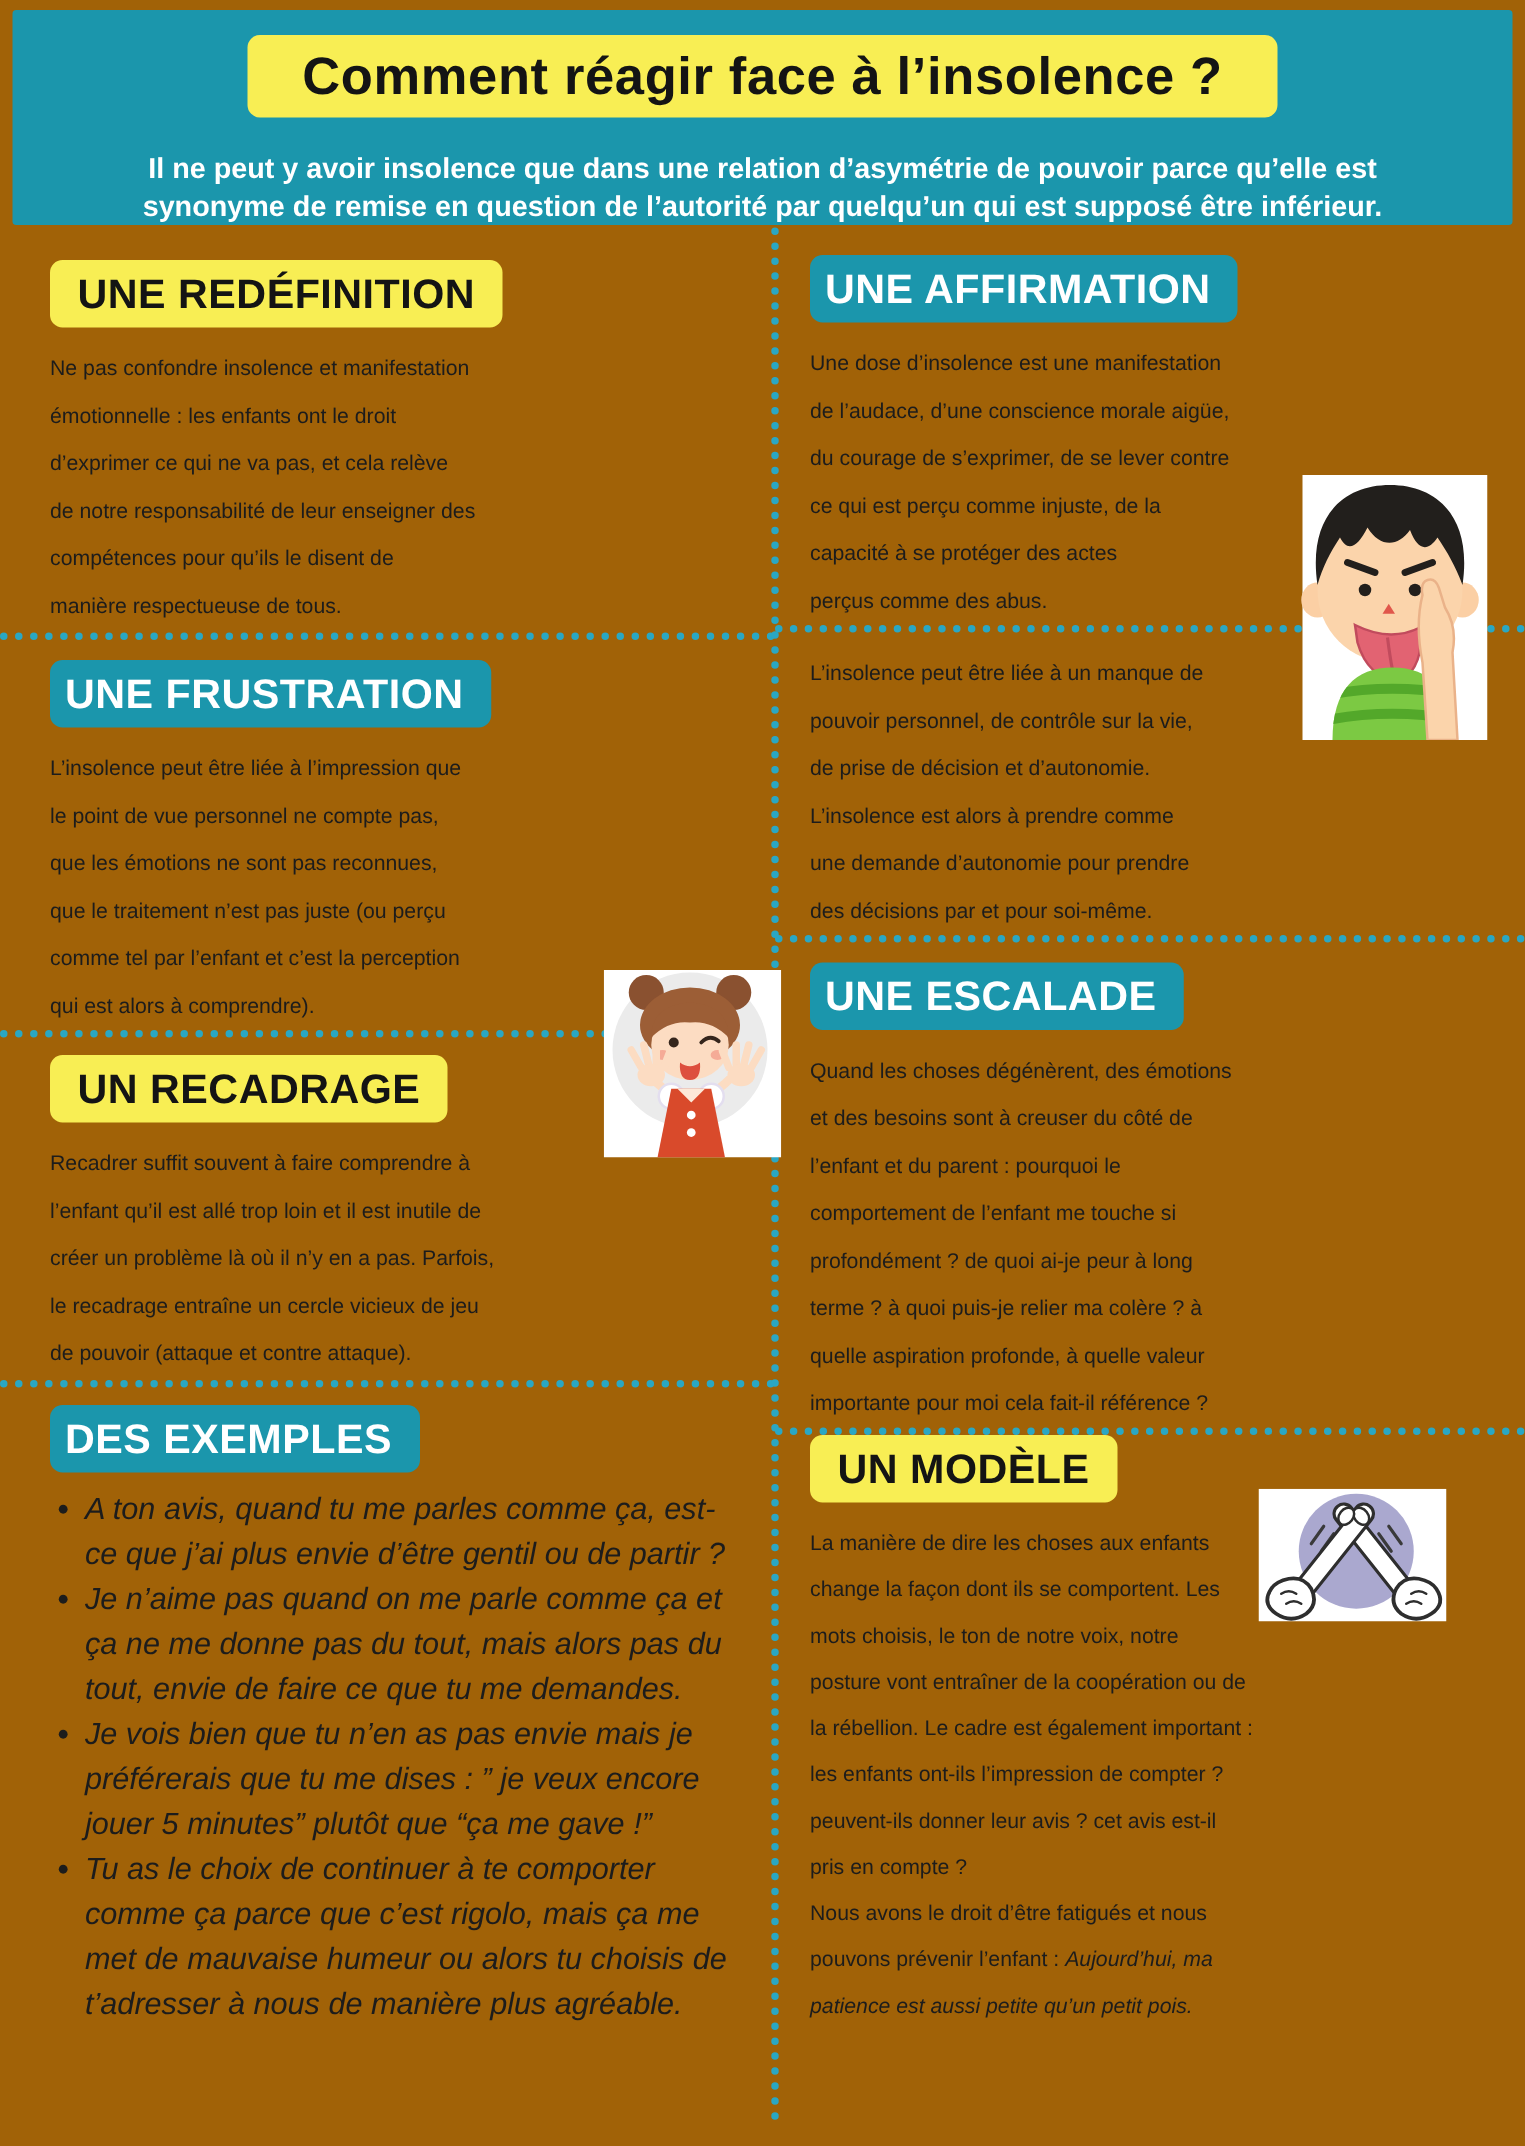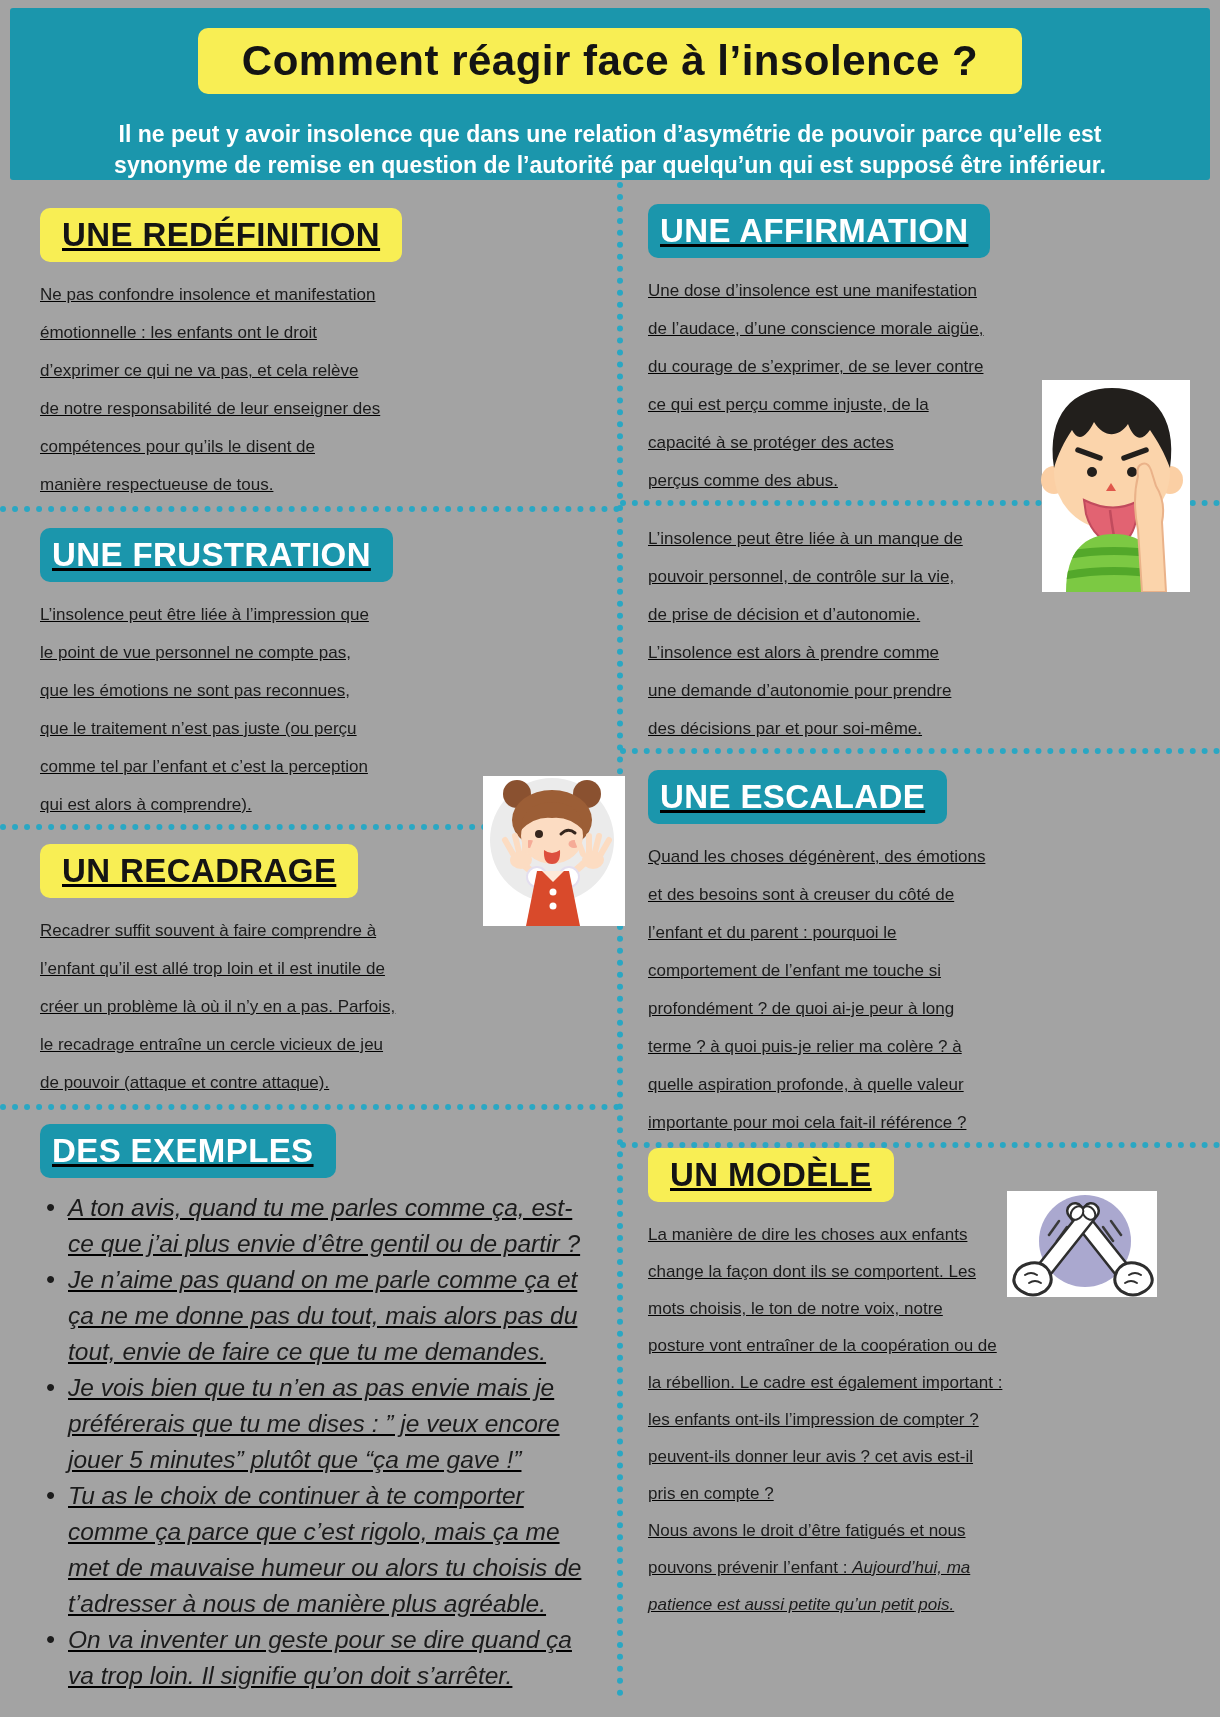--- a/index.html
+++ b/index.html
@@ -1,29 +1,29 @@
 <!DOCTYPE html>
 <html lang="fr"><head>
 <meta charset="utf-8">
 <style>
   html,body { margin:0; padding:0; background:#ffffff; }
-  .page { position:relative; width:1220px; height:1717px; background:#a3a3a3; overflow:hidden;
+  .page { position:relative; width:1220px; height:1717px; background:#a16207; overflow:hidden;
           font-family:"Liberation Sans", sans-serif; }
 
   
   .banner { box-sizing:border-box; margin:8px 10px 0; height:172px; background:#1b96ac;
             text-align:center; border-radius:3px; }
   .title-box { display:inline-block; margin-top:20px; background:#f8ee54; border-radius:10px;
                padding:10px 44px; }
   .title-box h1 { margin:0; font-size:42px; line-height:46px; color:#141414; letter-spacing:.5px; font-weight:bold; }
   .subtitle { margin:25px 0 0; font-size:23px; line-height:31px; font-weight:bold; color:#ffffff;
               white-space:pre-line; }
 
   
-  .main { position:relative; display:flex; align-items:flex-start; height:1537px;text-decoration:underline; }
+  .main { position:relative; display:flex; align-items:flex-start; height:1537px; }
   .col  { display:flex; flex-direction:column; align-items:flex-start; box-sizing:border-box; }
   .col.left  { width:620px; }
   .col.right { width:600px; }
 
   .hd { font-size:33px; line-height:38px; font-weight:bold; padding:8px 22px; border-radius:10px;
         letter-spacing:.4px; margin:0; }
   .hd.yellow { background:#f8ee54; color:#141414; }
   .hd.teal   { background:#1b96ac; color:#ffffff;padding-left:12px; }
   .left  .hd { margin-left:40px; }
   .right .hd { margin-left:28px; }
@@ -106,22 +106,20 @@
         <li><span>Je n’aime pas quand on me parle comme ça et
 ça ne me donne pas du tout, mais alors pas du
 tout, envie de faire ce que tu me demandes.</span></li>
         <li><span>Je vois bien que tu n’en as pas envie mais je
 préférerais que tu me dises : ” je veux encore
 jouer 5 minutes” plutôt que “ça me gave !”</span></li>
         <li><span>Tu as le choix de continuer à te comporter
 comme ça parce que c’est rigolo, mais ça me
 met de mauvaise humeur ou alors tu choisis de
 t’adresser à nous de manière plus agréable.</span></li>
-        <li><span>On va inventer un geste pour se dire quand ça
-va trop loin. Il signifie qu’on doit s’arrêter.</span></li>
       </ul>
     </div>
 
     <div class="col right">
       <h2 class="hd teal mt24">UNE AFFIRMATION</h2>
       <div class="body">Une dose d’insolence est une manifestation
 de l’audace, d’une conscience morale aigüe,
 du courage de s’exprimer, de se lever contre
 ce qui est perçu comme injuste, de la
 capacité à se protéger des actes

